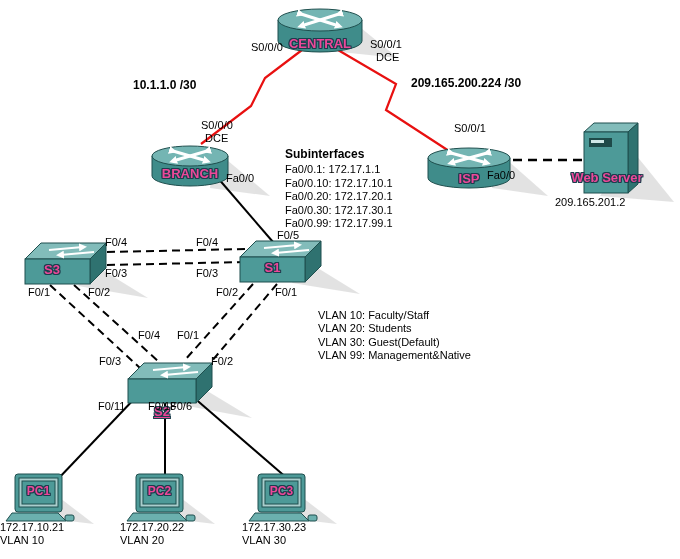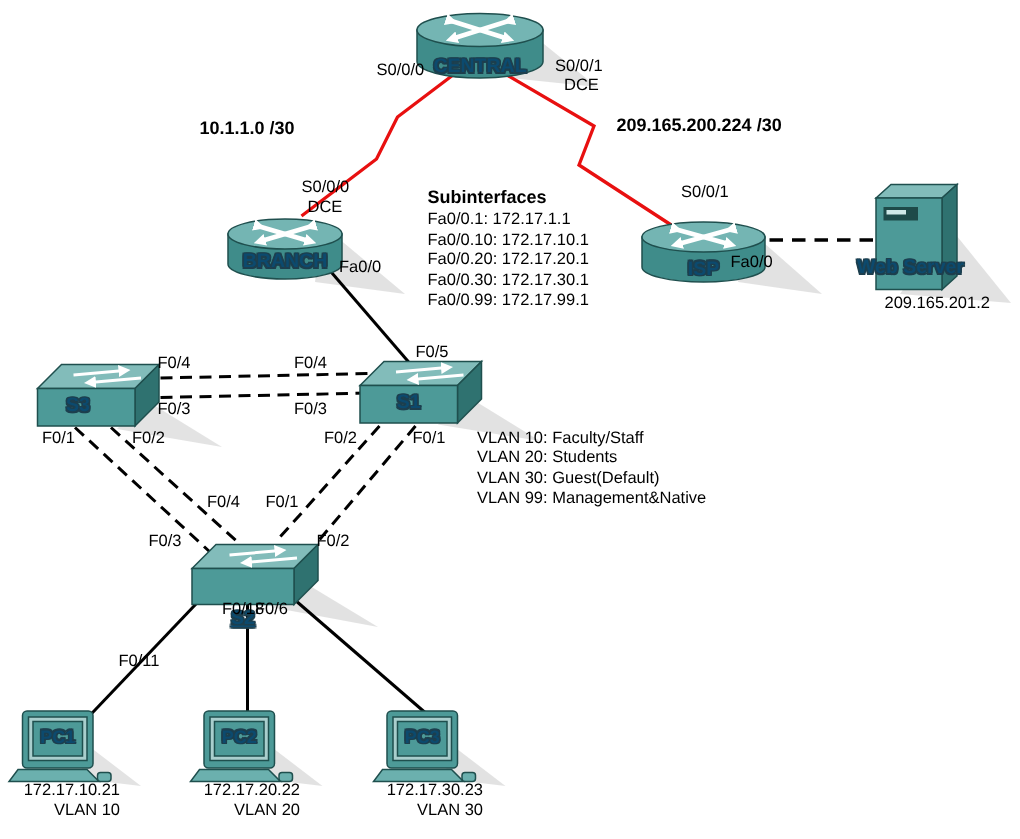--- a/index.html
+++ b/index.html
@@ -1,26 +1,26 @@
 <!DOCTYPE html>
 <html><head>
 <meta charset="utf-8">
 <style>
   html,body{margin:0;padding:0;background:#fff;}
   #canvas{position:relative;width:680px;height:559px;background:#ffffff;overflow:hidden;
           font-family:"Liberation Sans",sans-serif;color:#000;}
   #net-svg{position:absolute;left:0;top:0;}
   .lbl{position:absolute;font-size:11px;line-height:12px;white-space:nowrap;}
   .lbl-b{position:absolute;font-size:12px;font-weight:bold;white-space:nowrap;}
-  .dev{position:absolute;font-weight:bold;color:#0c4a6e;text-align:center;
+  .dev{position:absolute;font-weight:bold;color:#ec4899;text-align:center;
        text-shadow:-1px -1px 0 #1d3f4e,1px -1px 0 #1d3f4e,-1px 1px 0 #1d3f4e,1px 1px 0 #1d3f4e,
                    0 -1px 0 #1d3f4e,0 1px 0 #1d3f4e,-1px 0 0 #1d3f4e,1px 0 0 #1d3f4e;}
-  .note{position:absolute;font-size:11px;line-height:13.4px;}
+  .note{position:absolute;font-size:11px;line-height:13.4px;margin-top:23px;}
   .note .t{font-size:12px;font-weight:bold;margin-bottom:2px;}
-  .ctr{text-align:right;}
+  .ctr{text-align:left;}
 </style>
 </head>
 <body>
 
 <div id="canvas">
 
 <svg id="net-svg" width="680" height="559" viewBox="0 0 680 559">
   <defs>
     <marker id="mw" markerUnits="userSpaceOnUse" markerWidth="8" markerHeight="8" refX="4" refY="4" orient="auto">
       <path d="M0,0L8,4L0,8z" fill="#ffffff"></path>
@@ -186,21 +186,21 @@
 <span class="lbl" style="left:105px;top:267px;">F0/3</span>
 <span class="lbl" style="left:196px;top:267px;">F0/3</span>
 <span class="lbl" style="left:28px;top:286px;">F0/1</span>
 <span class="lbl" style="left:88px;top:286px;">F0/2</span>
 <span class="lbl" style="left:216px;top:286px;">F0/2</span>
 <span class="lbl" style="left:275px;top:286px;">F0/1</span>
 <span class="lbl" style="left:138px;top:329px;">F0/4</span>
 <span class="lbl" style="left:177px;top:329px;">F0/1</span>
 <span class="lbl" style="left:99px;top:355px;">F0/3</span>
 <span class="lbl" style="left:211px;top:355px;">F0/2</span>
-<span class="lbl" style="left:79px;top:400px;margin-top:35px;">F0/11</span>
+<span class="lbl" style="left:98px;top:400px;">F0/11</span>
 <span class="lbl" style="left:128px;top:400px;padding-left:20px;">F0/18</span>
 <span class="lbl" style="left:170px;top:400px;">F0/6</span>
 
 <div class="lbl ctr" style="left:555px;top:196px;width:105px;">209.165.201.2</div>
 <div class="lbl ctr" style="left:0px;top:521px;width:80px;">172.17.10.21</div>
 <div class="lbl ctr" style="left:0px;top:534px;width:80px;">VLAN 10</div>
 <div class="lbl ctr" style="left:120px;top:521px;width:80px;">172.17.20.22</div>
 <div class="lbl ctr" style="left:120px;top:534px;width:80px;">VLAN 20</div>
 <div class="lbl ctr" style="left:242px;top:521px;width:80px;">172.17.30.23</div>
 <div class="lbl ctr" style="left:242px;top:534px;width:80px;">VLAN 30</div>

